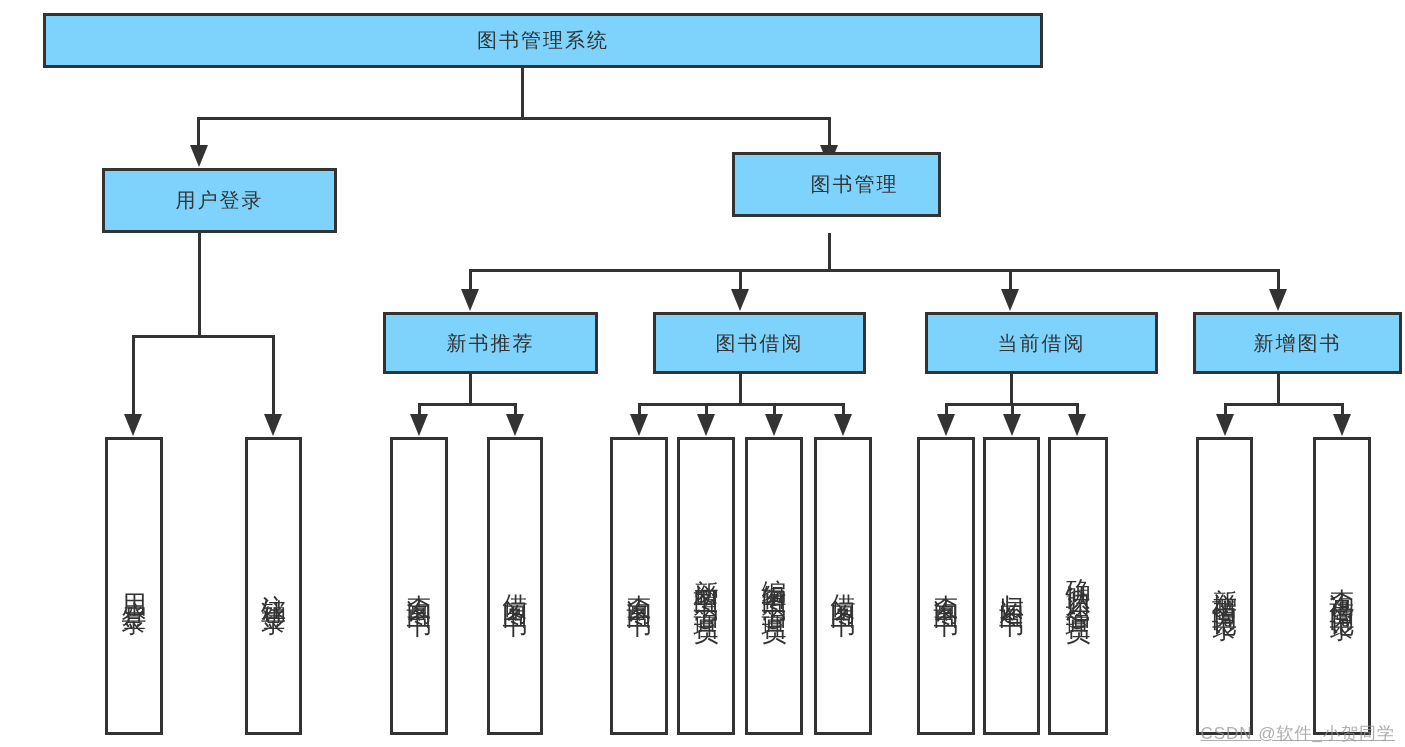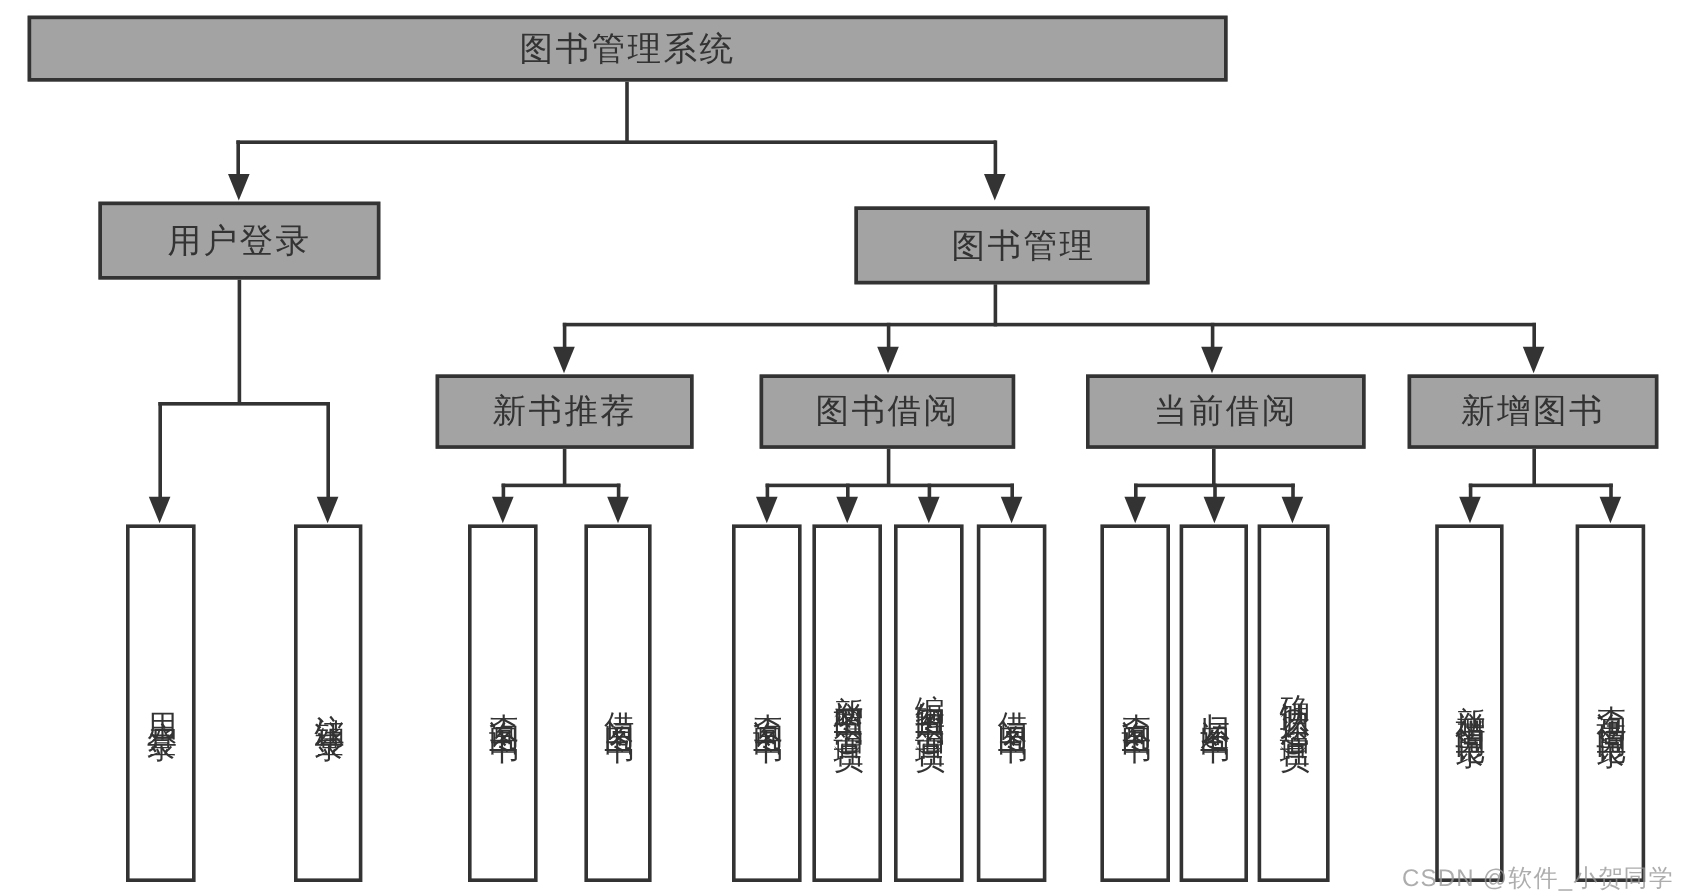--- a/index.html
+++ b/index.html
@@ -9,28 +9,29 @@
     height: 747px;
     background: #ffffff;
     overflow: hidden;
     font-family: "Liberation Sans", "DejaVu Sans", sans-serif;
     color: #333333;
   }
   .node {
     position: absolute;
     box-sizing: border-box;
     border: 3px solid #333333;
-    background: #a3a3a3;
+    background: #7dd3fc;
     display: flex;
     align-items: center;
     justify-content: center;
-    font-size: 28px;
+    font-size: 20px;
     letter-spacing: 2px;
     color: #333333;
     white-space: nowrap;
+    margin-left: 20px;
   }
   .vnode {
     position: absolute;
     box-sizing: border-box;
     border: 3px solid #333333;
     background: #ffffff;
     display: flex;
     align-items: center;
     justify-content: center;
     writing-mode: vertical-rl;
@@ -45,25 +46,26 @@
     position: absolute;
     width: 0; height: 0;
     border-left: 9px solid transparent;
     border-right: 9px solid transparent;
     border-top: 22px solid #333333;
   }
   .watermark {
     position: absolute;
     right: 10px;
     bottom: 2px;
-    font-size: 20px;
+    font-size: 17px;
     letter-spacing: 1px;
     color: rgba(150,150,150,0.78);
     z-index: 10;
     white-space: nowrap;
+    text-decoration: underline;
   }
 </style>
 </head>
 <body>
 
 <div class="canvas">
 
   <div class="vline" style="left:521px; top:68px; width:3px; height:51px;"></div>
   <div class="hline" style="left:197px; top:117px; width:633px; height:3px;"></div>
   <div class="vline" style="left:197px; top:117px; width:3px; height:30px;"></div>
@@ -119,21 +121,21 @@
   <div class="vline" style="left:1277px; top:374px; width:3px; height:31px;"></div>
   <div class="hline" style="left:1224px; top:403px; width:120px; height:3px;"></div>
   <div class="vline" style="left:1224px; top:403px; width:3px; height:13px;"></div>
   <div class="arrow" style="left:1216px; top:414px;"></div>
   <div class="vline" style="left:1341px; top:403px; width:3px; height:13px;"></div>
   <div class="arrow" style="left:1333px; top:414px;"></div>
 
   <div class="node" style="left:23px; top:13px; width:1000px; height:55px;">图书管理系统</div>
 
   <div class="node" style="left:82px; top:168px; width:235px; height:65px;">用户登录</div>
-  <div class="node" style="left:712px; top:172px; width:246px; height:65px;padding-left:36px;">图书管理</div>
+  <div class="node" style="left:712px; top:152px; width:209px; height:65px;padding-left:36px;">图书管理</div>
 
   <div class="node" style="left:363px; top:312px; width:215px; height:62px;">新书推荐</div>
   <div class="node" style="left:633px; top:312px; width:213px; height:62px;text-align:center;">图书借阅</div>
   <div class="node" style="left:905px; top:312px; width:233px; height:62px;">当前借阅</div>
   <div class="node" style="left:1173px; top:312px; width:209px; height:62px;">新增图书</div>
 
   <div class="vnode" style="left:105px; top:437px; width:58px; height:298px;">用户登录</div>
   <div class="vnode" style="left:245px; top:437px; width:57px; height:298px;">注销登录</div>
 
   <div class="vnode" style="left:390px; top:437px; width:58px; height:298px;">查询图书</div>

